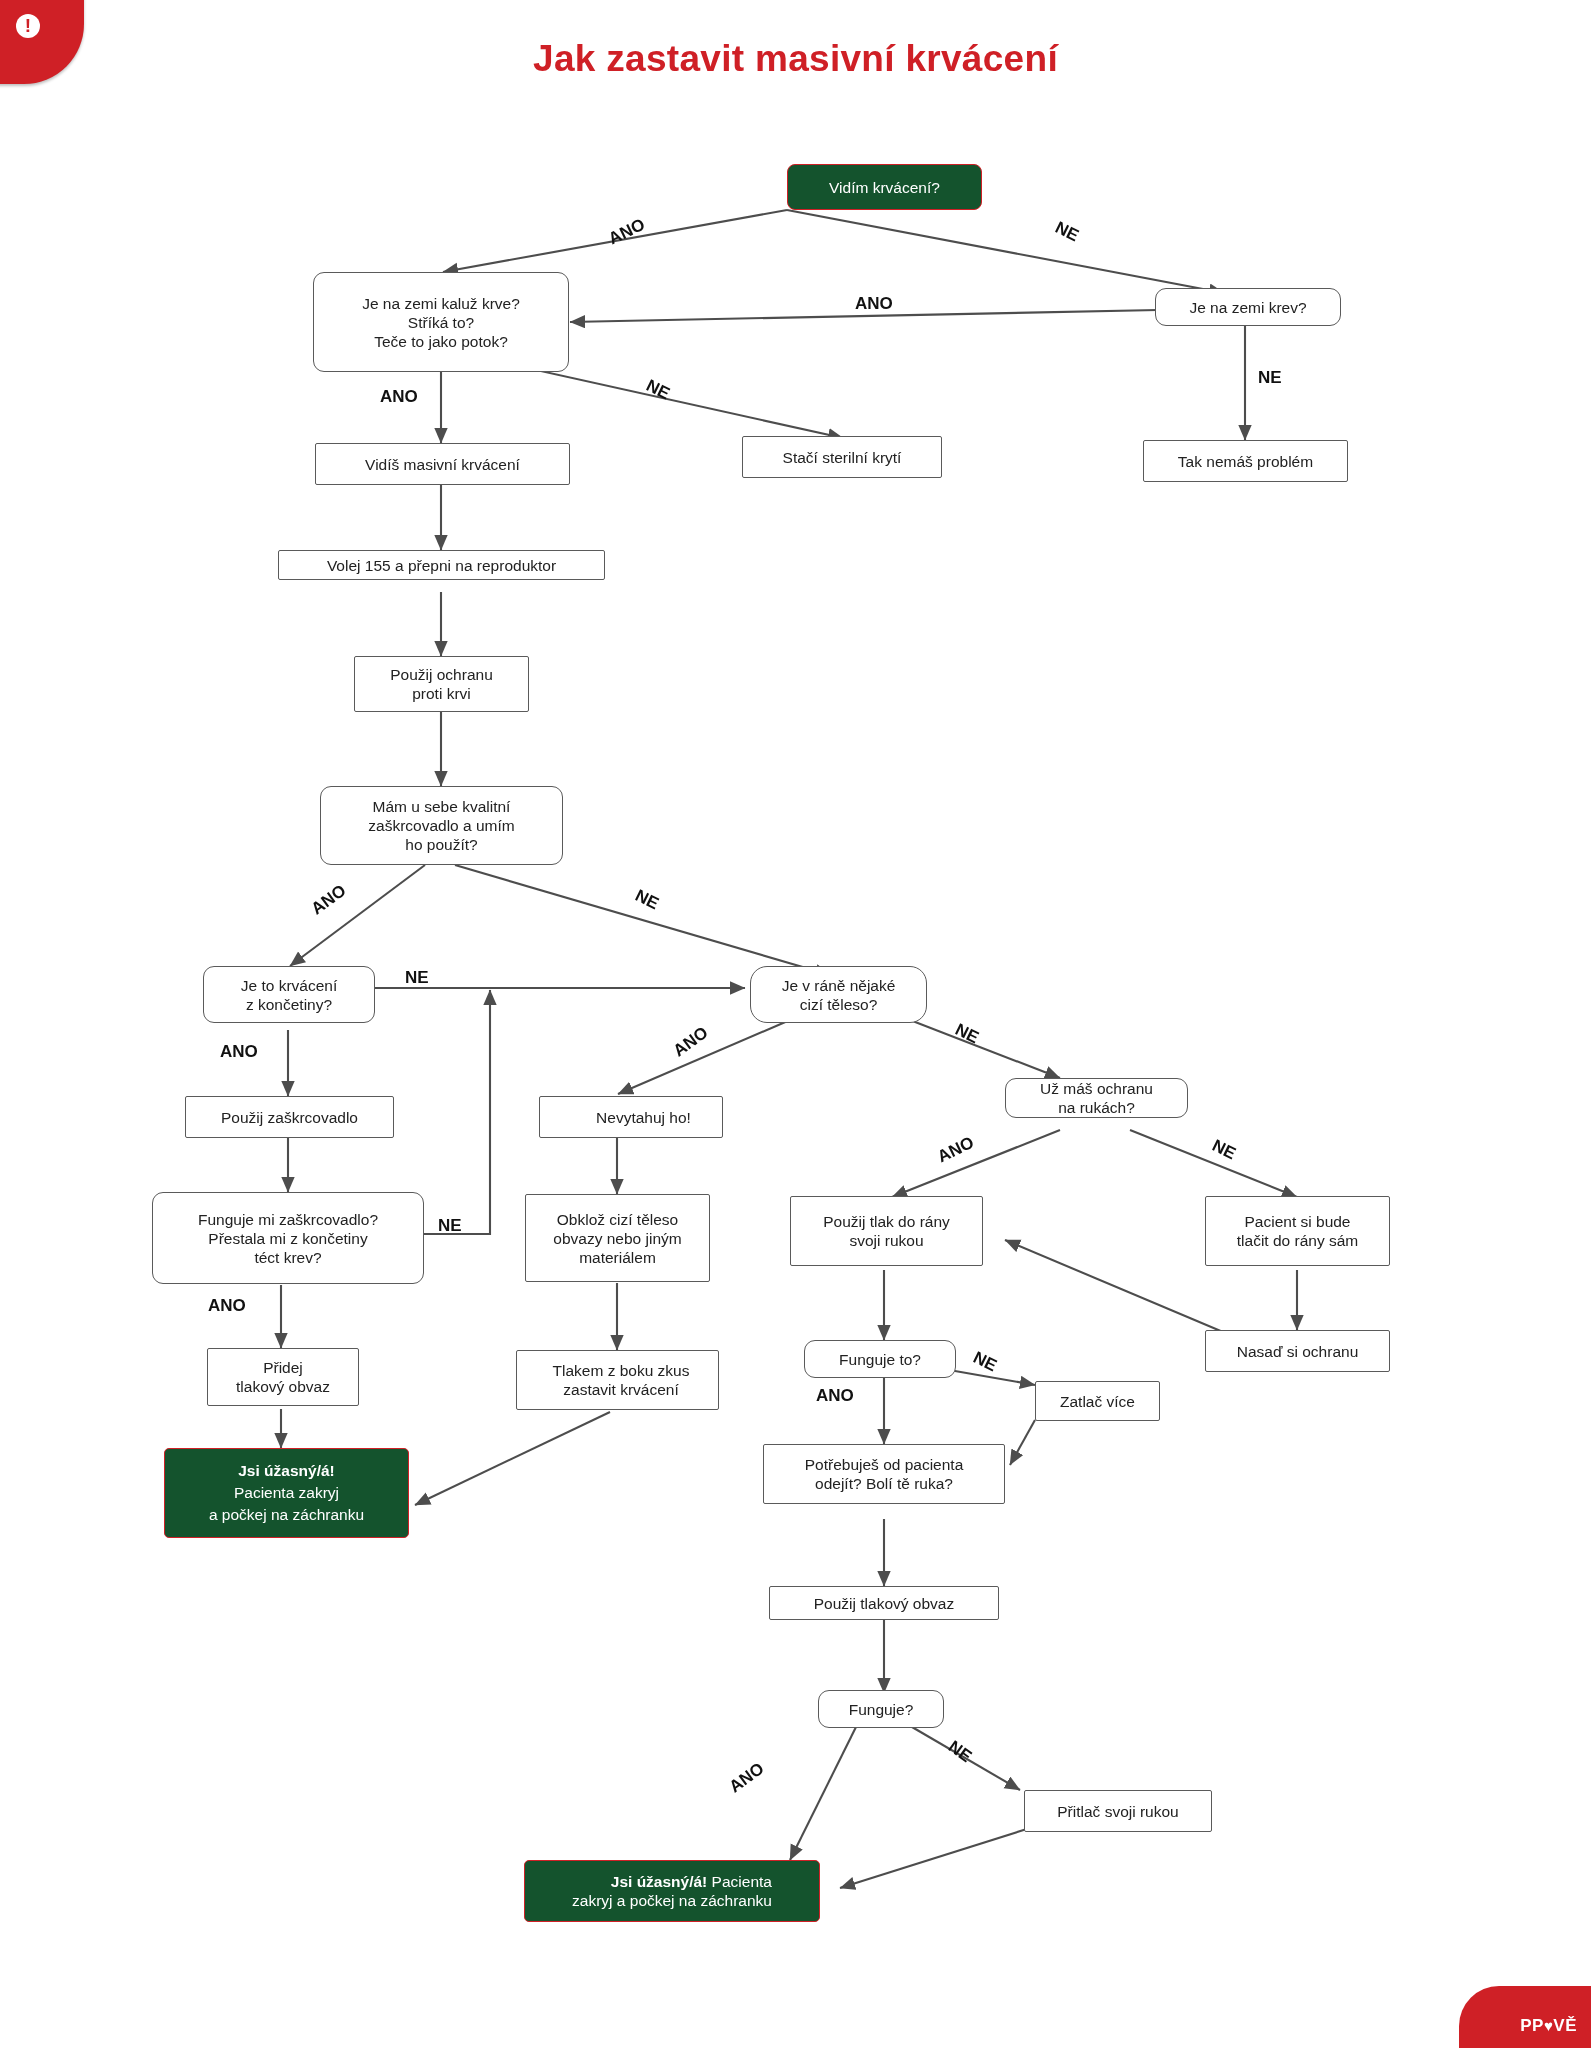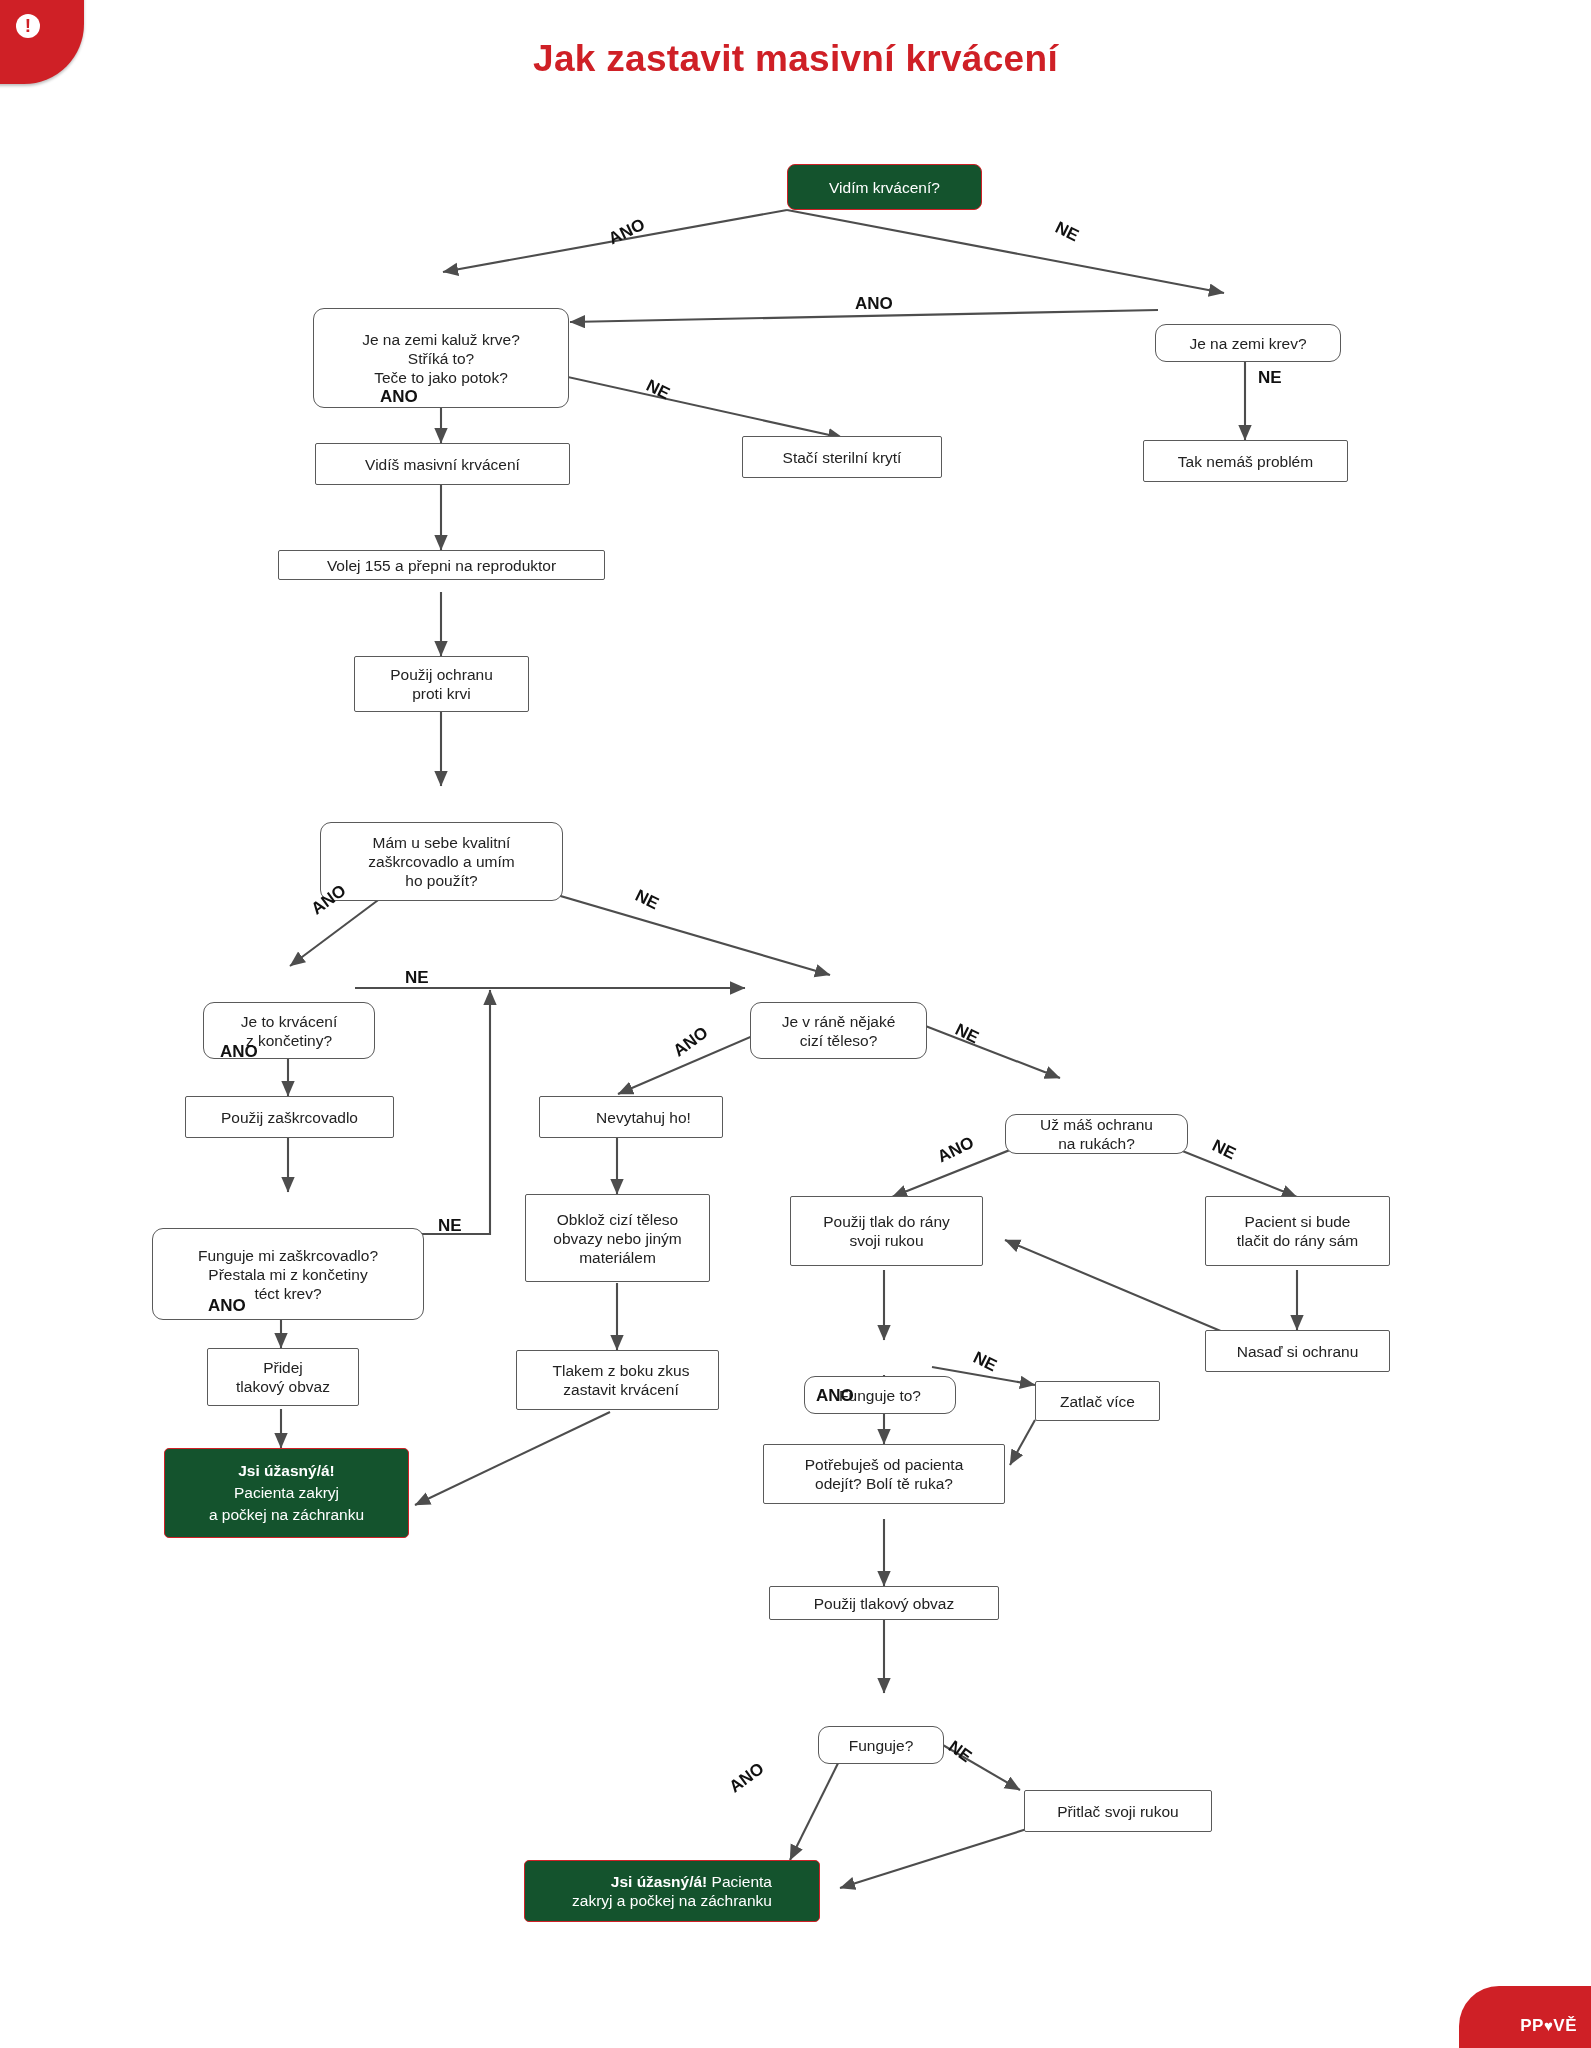--- a/index.html
+++ b/index.html
@@ -89,21 +89,21 @@
     color: #222222;
     font-size: 15.5px;
     line-height: 19px;
     text-align: center;
     display: flex;
     align-items: center;
     justify-content: center;
     padding: 5px 9px;
     white-space: pre-line;
   }
-  .node.round { border-radius: 11px; margin-top: 36px; }
+  .node.round { border-radius: 11px; }
   .node.sharp { border-radius: 2px; }
   .node.red {
     background: #14532d;
     border-color: #cf2026;
     color: #ffffff;
     border-radius: 5px;
     text-align: right;
   }
   .node.red.pill { border-radius: 8px; }
   .node.red .strong { font-weight: bold; }
@@ -230,21 +230,21 @@
   <div class="node sharp" style="left:354px;top:656px;width:175px;height:56px;">Použij ochranu
 proti krvi</div>
 
   <div class="node round" style="left:320px;top:786px;width:243px;height:79px;">Mám u sebe kvalitní
 zaškrcovadlo a umím
 ho použít?</div>
 
   <div class="node round" style="left:203px;top:966px;width:172px;height:57px;">Je to krvácení
 z končetiny?</div>
 
-  <div class="node round" style="left:750px;top:966px;width:177px;height:57px;">Je v ráně nějaké
+  <div class="node round" style="left:750px;top:966px;width:177px;height:57px;border-radius:17px;">Je v ráně nějaké
 cizí těleso?</div>
 
   <div class="node sharp" style="left:185px;top:1096px;width:209px;height:42px;">Použij zaškrcovadlo</div>
 
   <div class="node round" style="left:152px;top:1192px;width:272px;height:92px;">Funguje mi zaškrcovadlo?
 Přestala mi z končetiny
 téct krev?</div>
 
   <div class="node sharp" style="left:207px;top:1348px;width:152px;height:58px;">Přidej
 tlakový obvaz</div>

